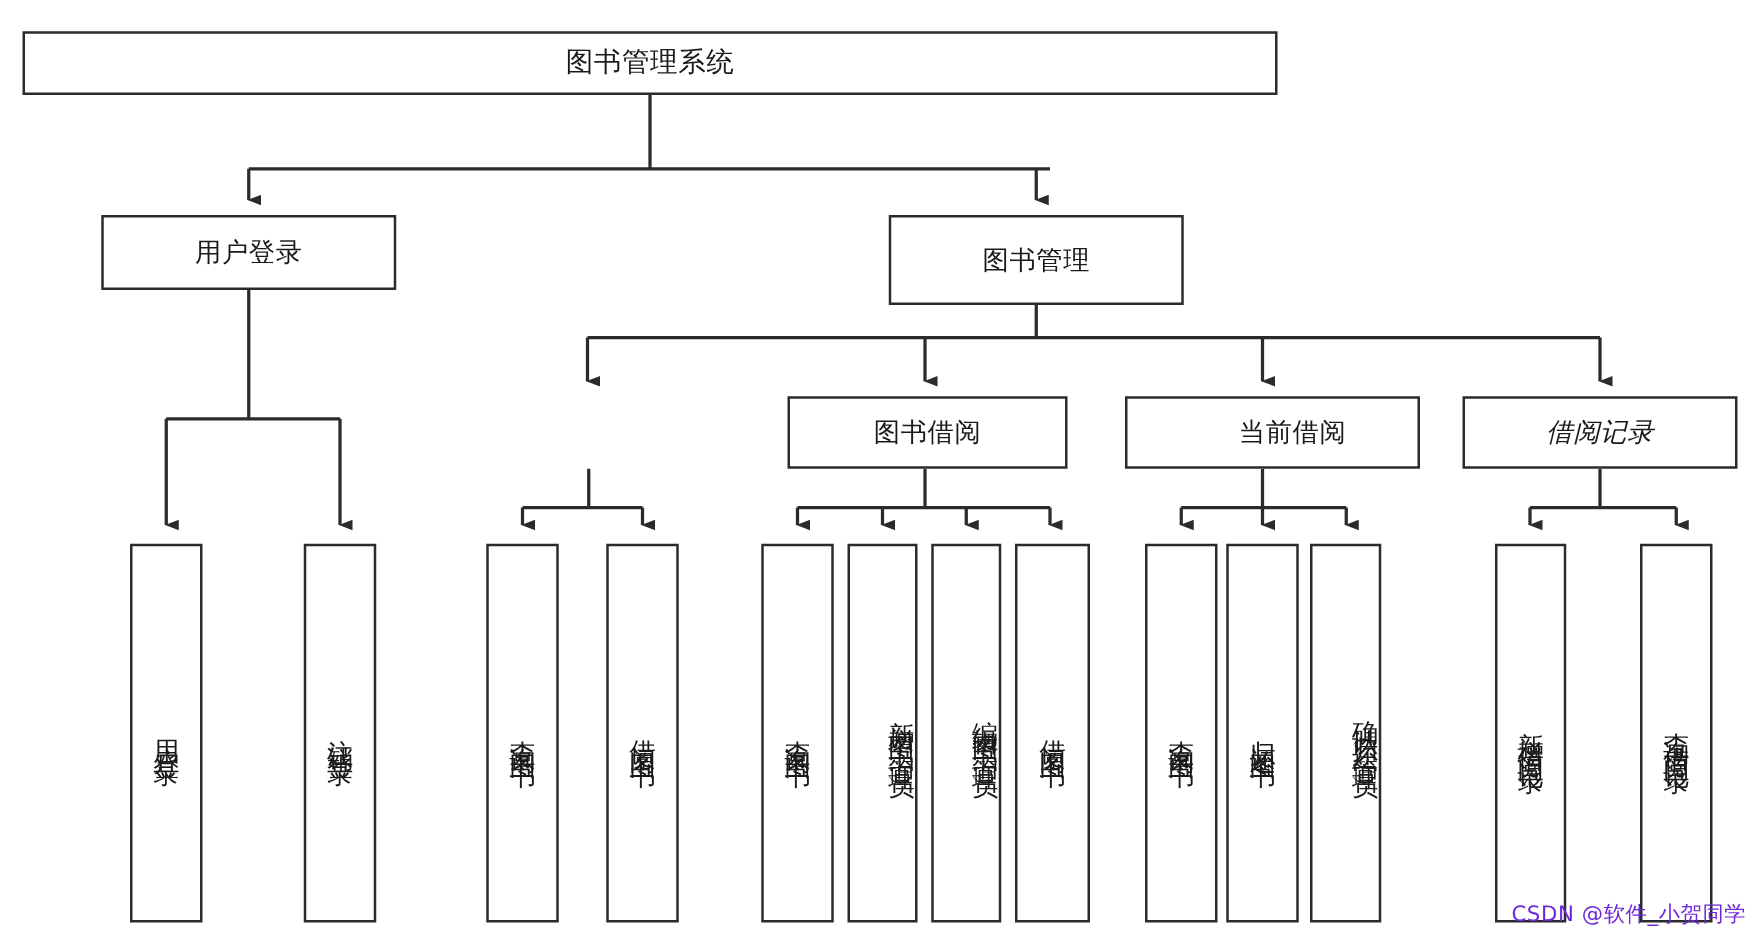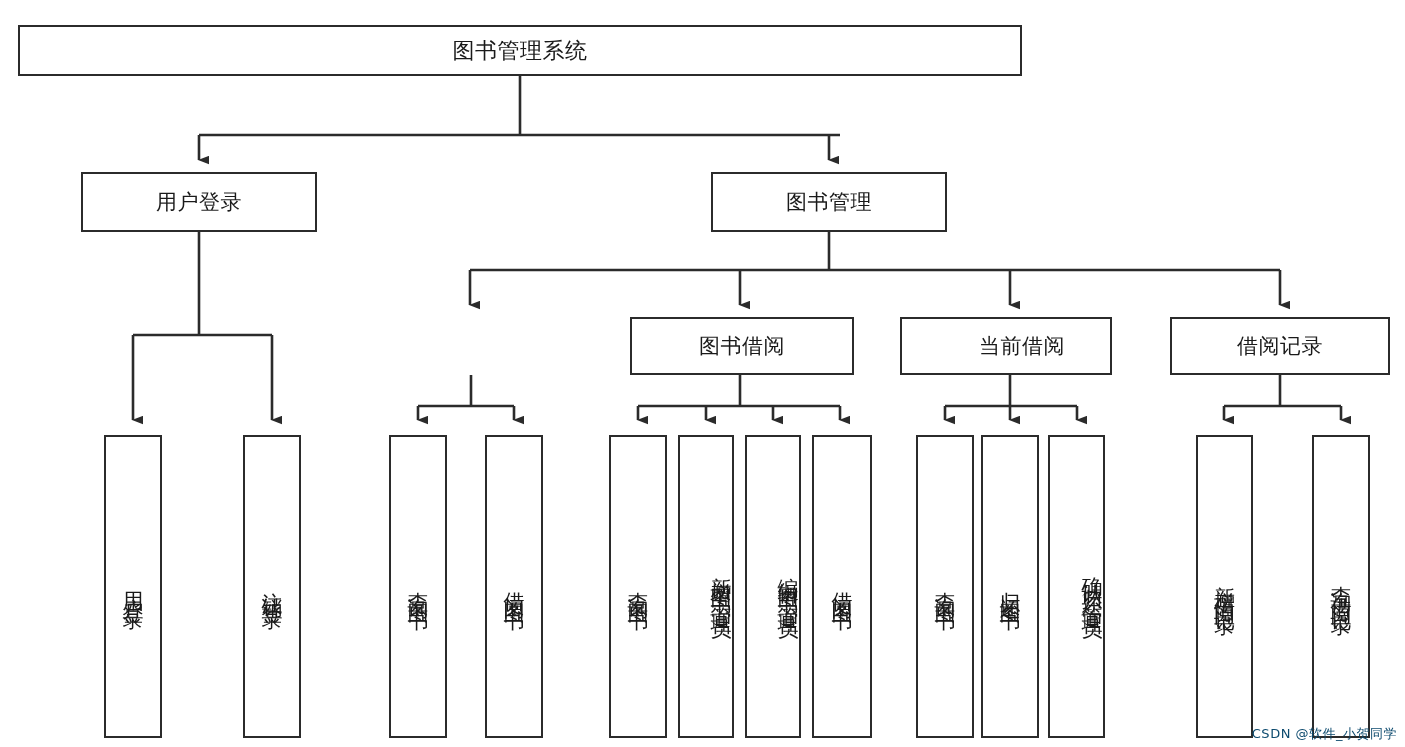--- a/index.html
+++ b/index.html
@@ -51,22 +51,22 @@
     letter-spacing: 6px;
     line-height: 1.05;
     padding-top: 4px;
     padding-bottom: 4px;
     text-align: center;
   }
   .watermark {
     position: absolute;
     right: 8px;
     bottom: 4px;
-    font-size: 13px;
-    color: #0c4a6e;
+    font-size: 17px;
+    color: #6d28d9;
     white-space: nowrap;
     letter-spacing: 0.5px;
   }
 </style>
 </head>
 <body>
 
 <div id="canvas">
 
   <svg id="edges" viewBox="0 0 1405 747" width="1405" height="747">
@@ -115,25 +115,25 @@
       <path d="M1280,375 L1280,406"></path>
       <path d="M1224,406 L1341,406"></path>
       <path d="M1224,406 L1224,420" marker-end="url(#arrow)"></path>
       <path d="M1341,406 L1341,420" marker-end="url(#arrow)"></path>
     </g>
   </svg>
 
   <div class="node h root" style="left:18px; top:11px; width:1004px; height:51px;margin-top:14px;">图书管理系统</div>
 
   <div class="node h" style="left:81px; top:172px; width:236px; height:60px;">用户登录</div>
-  <div class="node h" style="left:711px; top:172px; width:236px; height:60px;">图书管理</div>
+  <div class="node h" style="left:711px; top:172px; width:236px; height:72px;">图书管理</div>
 
   <div class="node h" style="left:630px; top:317px; width:224px; height:58px;">图书借阅</div>
-  <div class="node h" style="left:900px; top:317px; width:212px; height:58px;padding-left:32px;">当前借阅</div>
-  <div class="node h" style="left:1170px; top:317px; width:220px; height:58px;">借阅记录</div>
+  <div class="node h" style="left:900px; top:317px; width:236px; height:58px;padding-left:32px;">当前借阅</div>
+  <div class="node h" style="left:1170px; top:317px; width:220px; height:58px;font-style:italic;">借阅记录</div>
 
   <div class="node v" style="left:104px; top:435px; width:58px; height:303px;">用户登录</div>
   <div class="node v" style="left:243px; top:435px; width:58px; height:303px;">注销登录</div>
   <div class="node v" style="left:389px; top:435px; width:58px; height:303px;">查询图书</div>
   <div class="node v" style="left:485px; top:435px; width:58px; height:303px;">借阅图书</div>
   <div class="node v" style="left:609px; top:435px; width:58px; height:303px;">查询图书</div>
   <div class="node v" style="left:678px; top:435px; width:56px; height:303px; align-items:flex-start;">新增图书（管理员）</div>
   <div class="node v" style="left:745px; top:435px; width:56px; height:303px; align-items:flex-start;">编辑图书（管理员）</div>
   <div class="node v" style="left:812px; top:435px; width:60px; height:303px;">借阅图书</div>
   <div class="node v" style="left:916px; top:435px; width:58px; height:303px;">查询图书</div>

